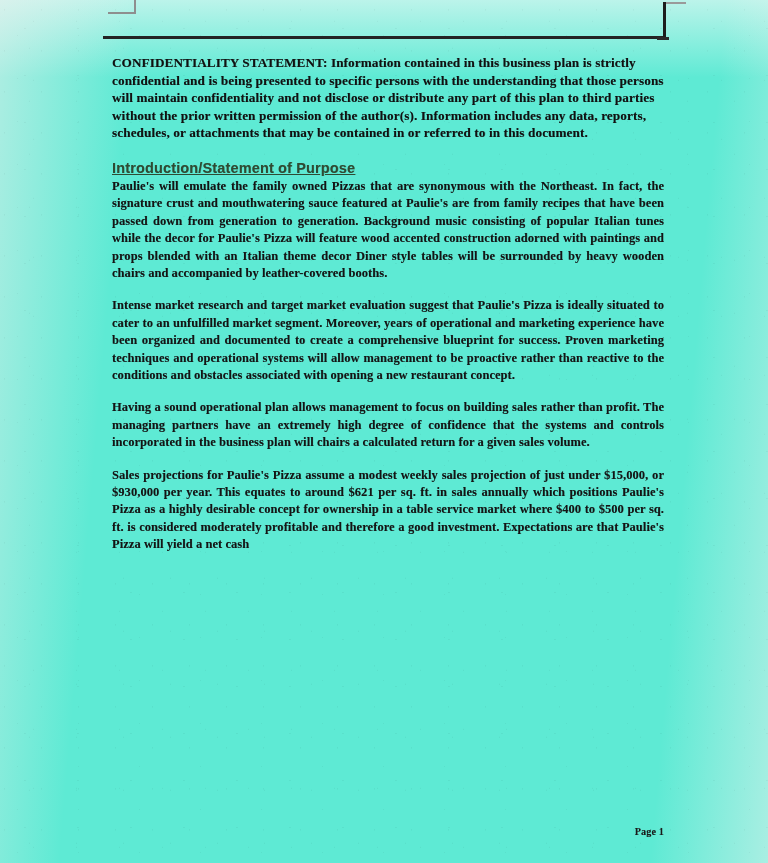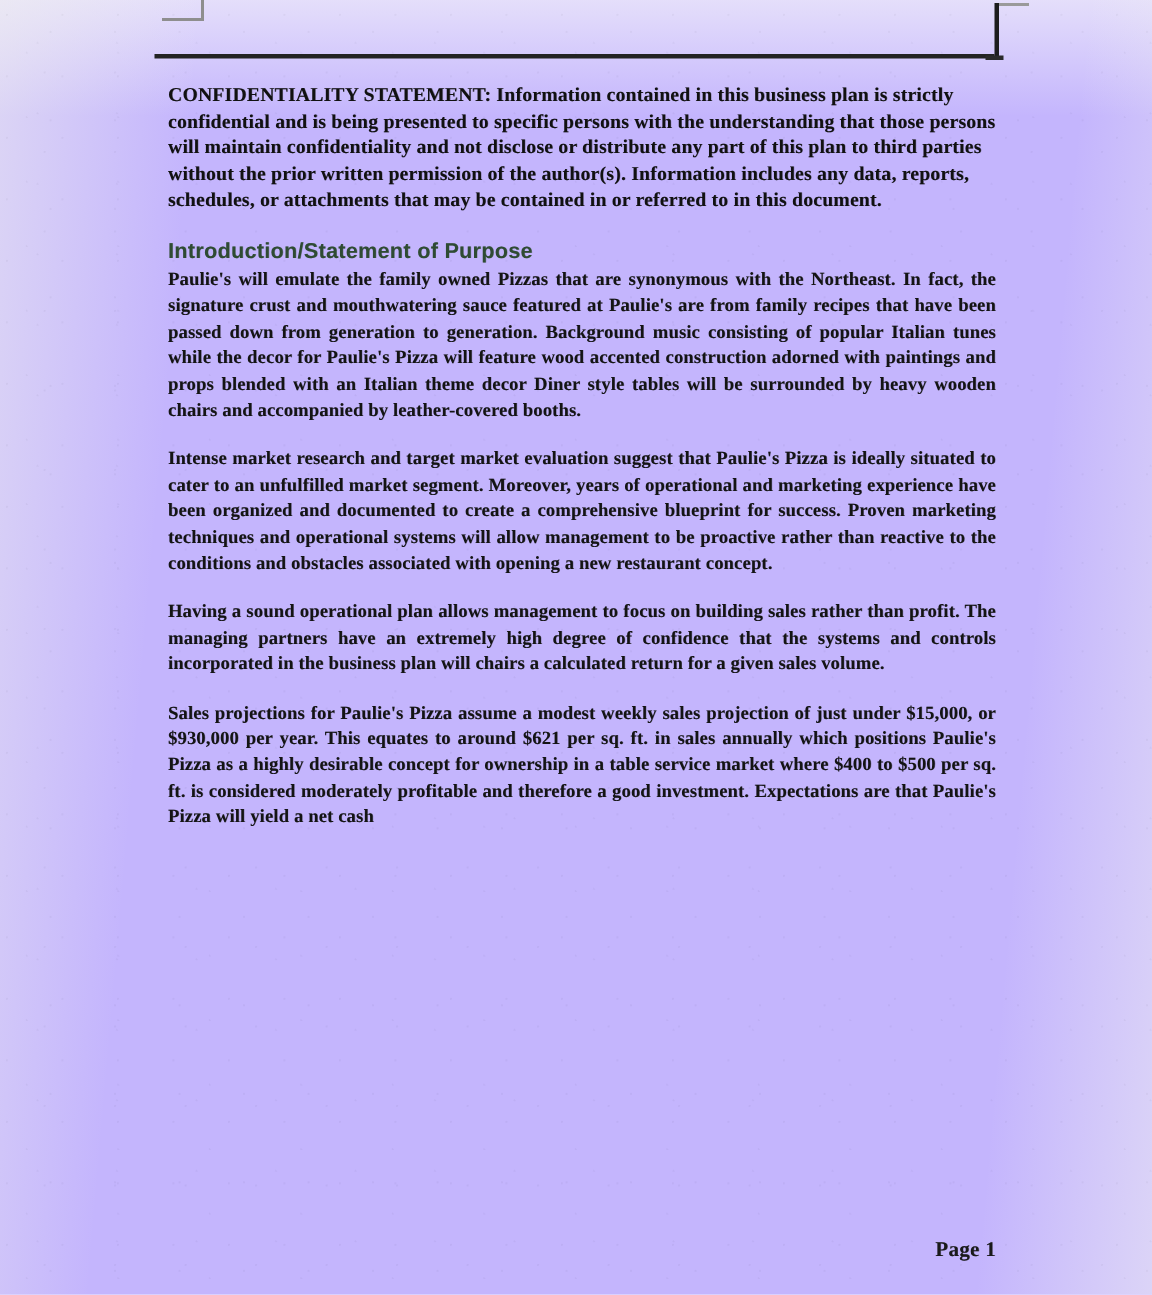--- a/index.html
+++ b/index.html
@@ -15,21 +15,21 @@
     overflow: hidden;
     position: relative;
   }
 
   
   .page-scan {
     position: absolute;
     left: 0; top: 0;
     width: 768px;
     height: 863px;
-    background: #c4b5fd;
+    background: #5eead4;
   }
 
   
   .scan-tint {
     position: absolute;
     left: 0; top: 0;
     width: 768px; height: 863px;
     background:
       linear-gradient(95deg, rgba(240,240,238,0.55) 0%, rgba(255,255,255,0) 16%),
       linear-gradient(275deg, rgba(243,243,241,0.5) 0%, rgba(255,255,255,0) 14%),
@@ -105,20 +105,21 @@
   .section-heading {
     font-family: "Liberation Sans", sans-serif;
     font-weight: bold;
     font-size: 14.4px;
     line-height: 19px;
     color: #2f4b33;
     margin: 0;
     padding-top: 17px;
     letter-spacing: 0.2px;
     text-shadow: 0.3px 0 0 rgba(47,75,51,0.45);
+    text-decoration: underline;
   }
 
   
   .body-para {
     font-family: "Liberation Serif", serif;
     font-weight: bold;
     font-size: 12.4px;
     line-height: 17.4px;
     color: #141414;
     letter-spacing: 0.1px;
@@ -131,21 +132,21 @@
 
   
   .page-footer {
     position: absolute;
     left: 112px;
     top: 826px;
     width: 552px;
     text-align: right;
     font-family: "Liberation Serif", serif;
     font-weight: bold;
-    font-size: 14px;
+    font-size: 10px;
     color: #1a1a1a;
     letter-spacing: 0.2px;
     text-shadow: 0.3px 0 0 rgba(22,22,22,0.4);
   }
 
   
   .scan-noise {
     position: absolute;
     left: 0; top: 0;
     width: 768px; height: 863px;

